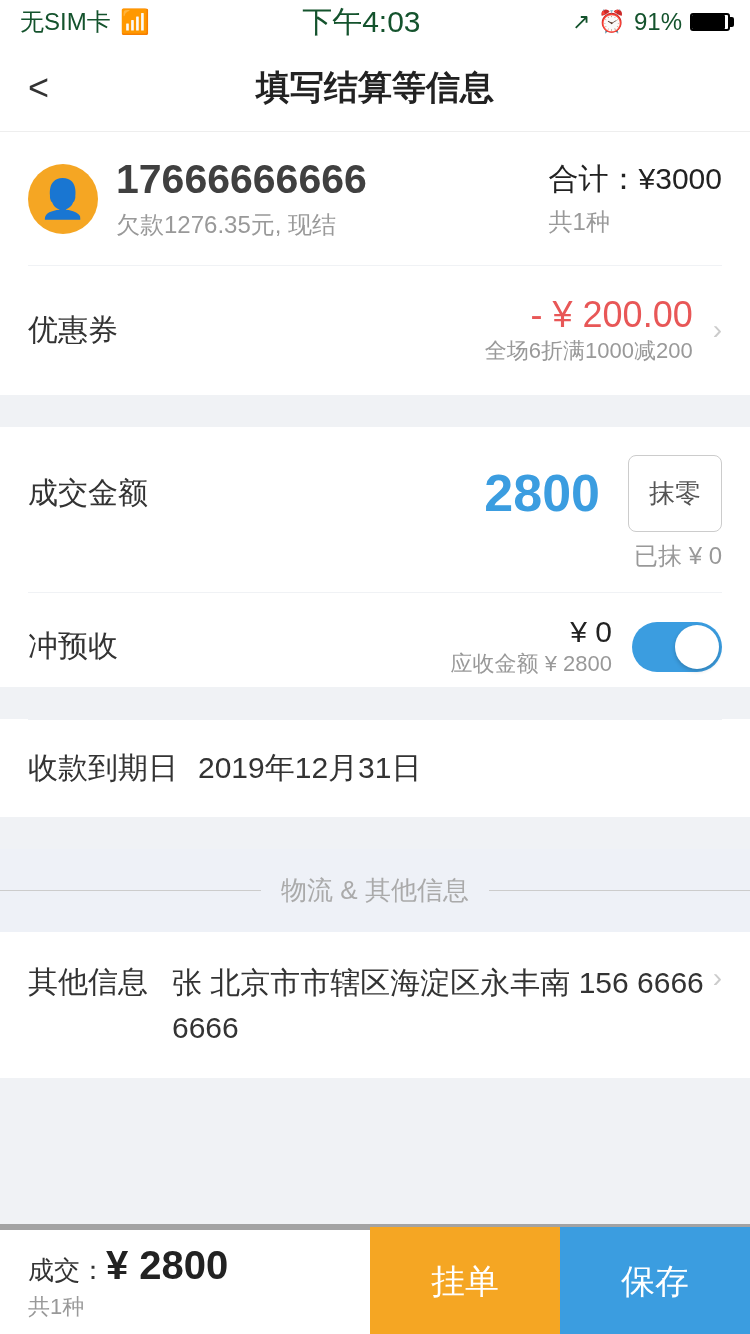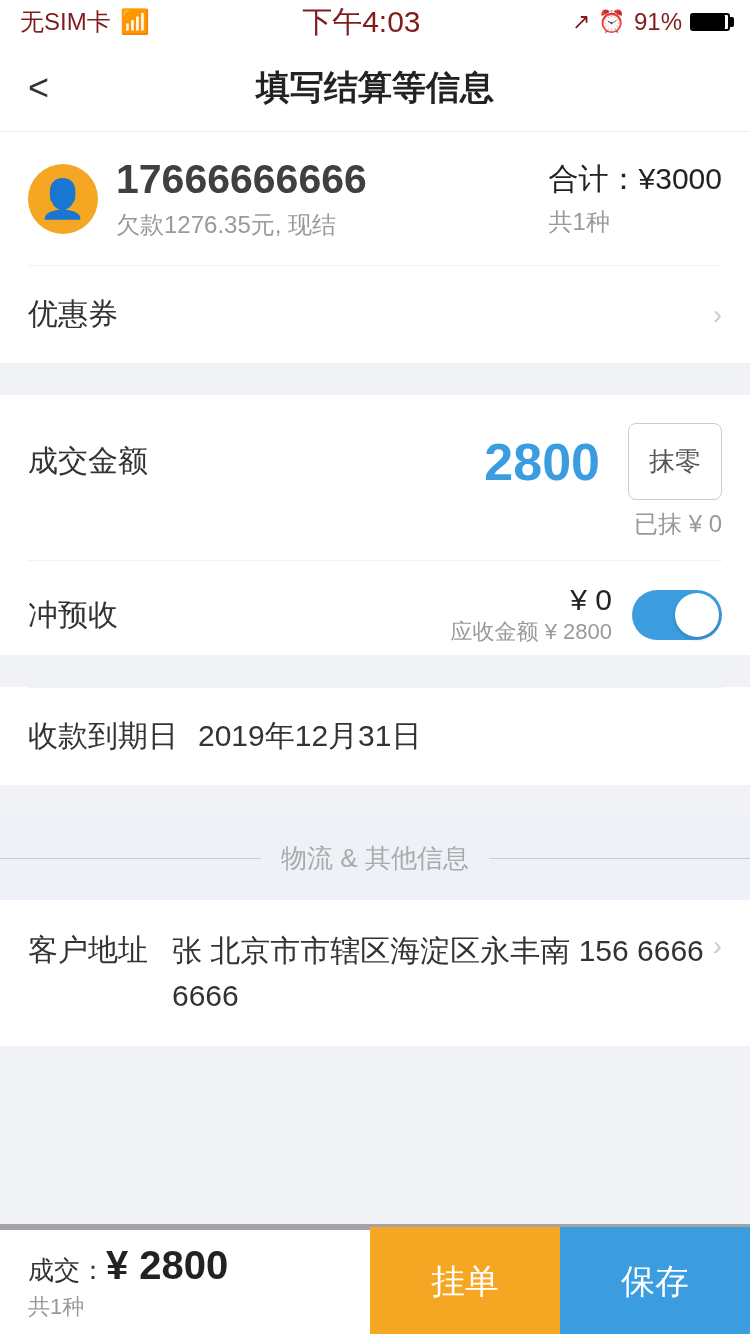--- a/index.html
+++ b/index.html
@@ -17,21 +17,21 @@
     
     .status-bar {
       width: 750px;
       height: 44px;
       background: #fff;
       display: flex;
       align-items: center;
       justify-content: space-between;
       padding: 0 20px;
       font-size: 24px;
-      color: #7f1d1d;
+      color: #14532d;
     }
     .status-left { display: flex; align-items: center; gap: 10px; }
     .status-center { font-size: 30px; font-weight: 500; }
     .status-right { display: flex; align-items: center; gap: 8px; font-size: 24px; }
     .battery-bar {
       width: 40px; height: 18px;
       border: 2px solid #000;
       border-radius: 3px;
       position: relative;
       display: inline-block;
@@ -424,20 +424,24 @@
         <span>合计：</span><span>¥3000</span>
       </div>
       <div class="total-count">共1种</div>
     </div>
   </div>
   <div class="row-divider"></div>
 
   <div class="coupon-row">
     <div class="coupon-label">优惠券</div>
     <div class="coupon-right">
+      <div style="text-align:right;">
+        <div class="coupon-discount">- ¥ 200.00</div>
+        <div class="coupon-detail">全场6折满1000减200</div>
+      </div>
       <span class="chevron-right">›</span>
     </div>
   </div>
 </div>
 
 <div class="section-divider"></div>
 
 <div class="section">
   <div class="amount-row">
     <div class="amount-label">成交金额</div>
@@ -477,21 +481,21 @@
 <div class="section-divider"></div>
 
 <div class="logistics-separator">
   <div class="logistics-line"></div>
   <div class="logistics-text">物流 &amp; 其他信息</div>
   <div class="logistics-line"></div>
 </div>
 
 <div class="section">
   <div class="address-row">
-    <div class="address-label">客户地址</div>
+    <div class="address-label">其他信息</div>
     <div class="address-value">张 北京市市辖区海淀区永丰南 156 6666 6666</div>
     <span class="chevron-right" style="padding-top:2px;">›</span>
   </div>
 </div>
 
 <div class="empty-area"></div>
 
 <div class="bottom-bar">
   <div class="bottom-summary">
     <div class="bottom-deal">

